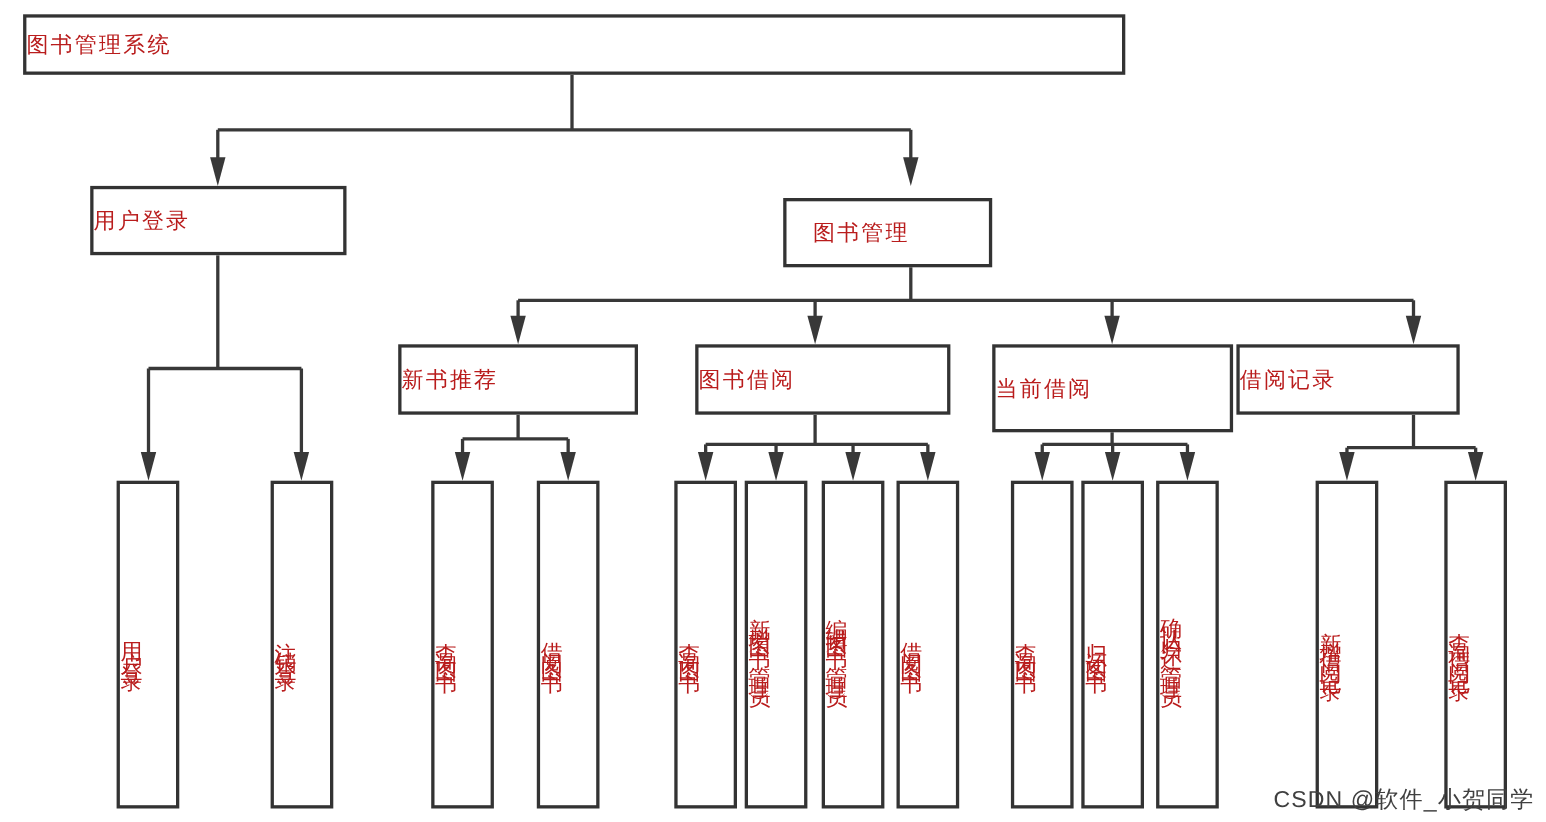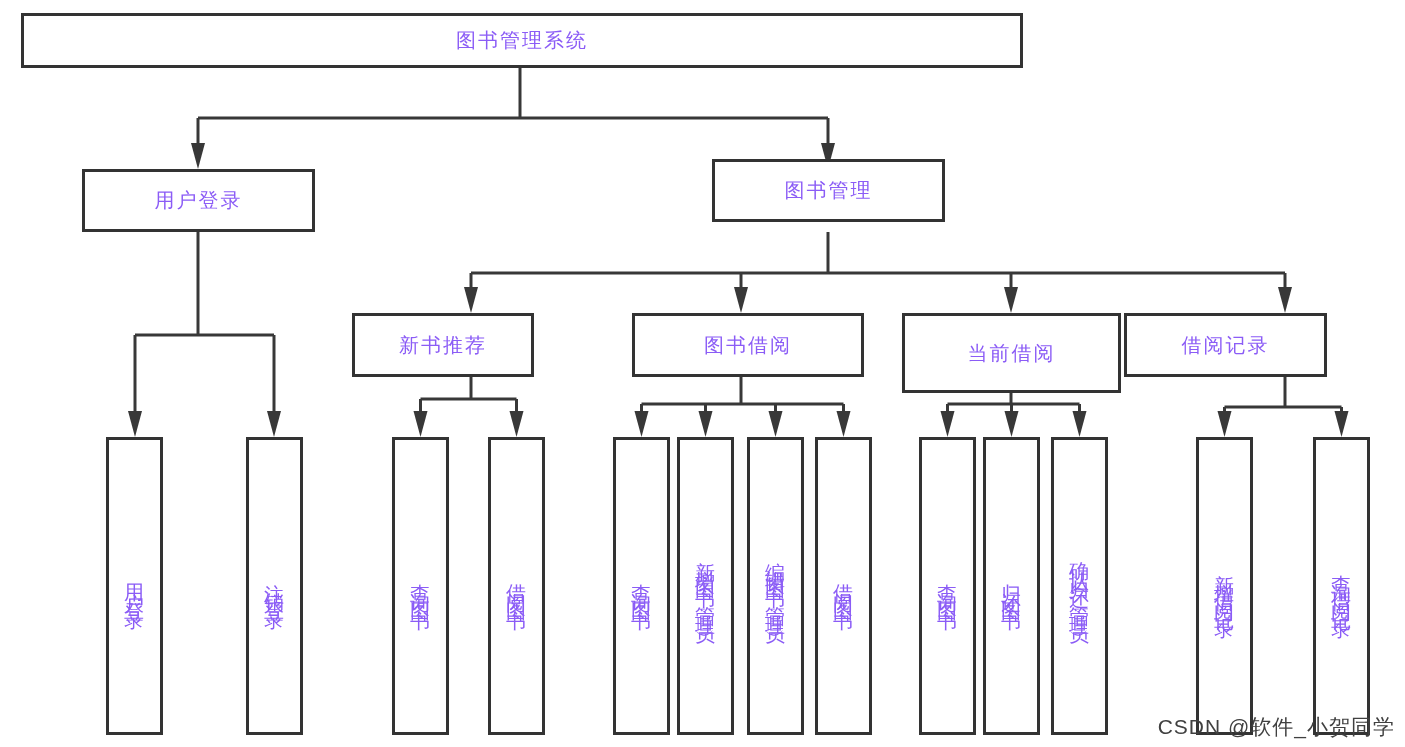--- a/index.html
+++ b/index.html
@@ -17,22 +17,21 @@
     width: 1405px; height: 747px;
     z-index: 1;
   }
   .box {
     position: absolute;
     box-sizing: border-box;
     background: #ffffff;
     border: 3px solid #333333;
     display: flex;
     align-items: center;
-    justify-content: center;
-    color: #8b5cf6;
+    color: #b91c1c;
     z-index: 2;
   }
   .hbox span {
     font-size: 20px;
     letter-spacing: 2px;
     white-space: nowrap;
   }
   .vbox span {
     writing-mode: vertical-rl;
     text-orientation: mixed;
@@ -130,25 +129,25 @@
     </g>
   </svg>
 
   <div class="box hbox" style="left:21px; top:13px; width:1002px; height:55px;">
     <span>图书管理系统</span>
   </div>
 
   <div class="box hbox" style="left:82px; top:169px; width:233px; height:63px;">
     <span>用户登录</span>
   </div>
-  <div class="box hbox" style="left:712px; top:159px; width:233px; height:63px;">
+  <div class="box hbox" style="left:712px; top:180px; width:190px; height:63px;padding-left:24px;">
     <span>图书管理</span>
   </div>
 
-  <div class="box hbox" style="left:352px; top:313px; width:182px; height:64px;">
+  <div class="box hbox" style="left:362px; top:313px; width:218px; height:64px;">
     <span>新书推荐</span>
   </div>
   <div class="box hbox" style="left:632px; top:313px; width:232px; height:64px;">
     <span>图书借阅</span>
   </div>
   <div class="box hbox" style="left:902px; top:313px; width:219px; height:80px;">
     <span>当前借阅</span>
   </div>
   <div class="box hbox" style="left:1124px; top:313px; width:203px; height:64px;">
     <span>借阅记录</span>

